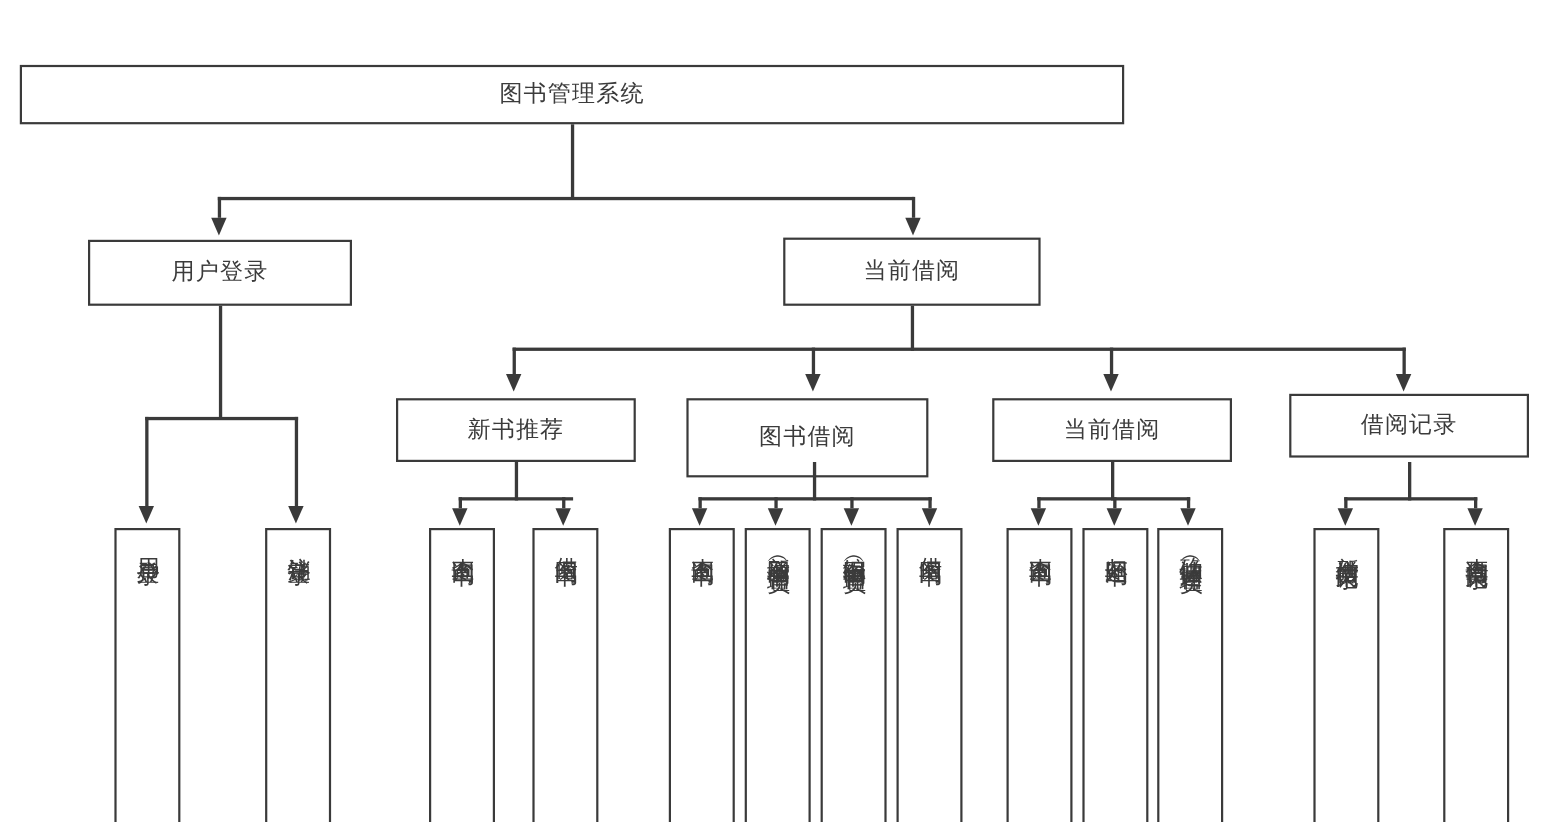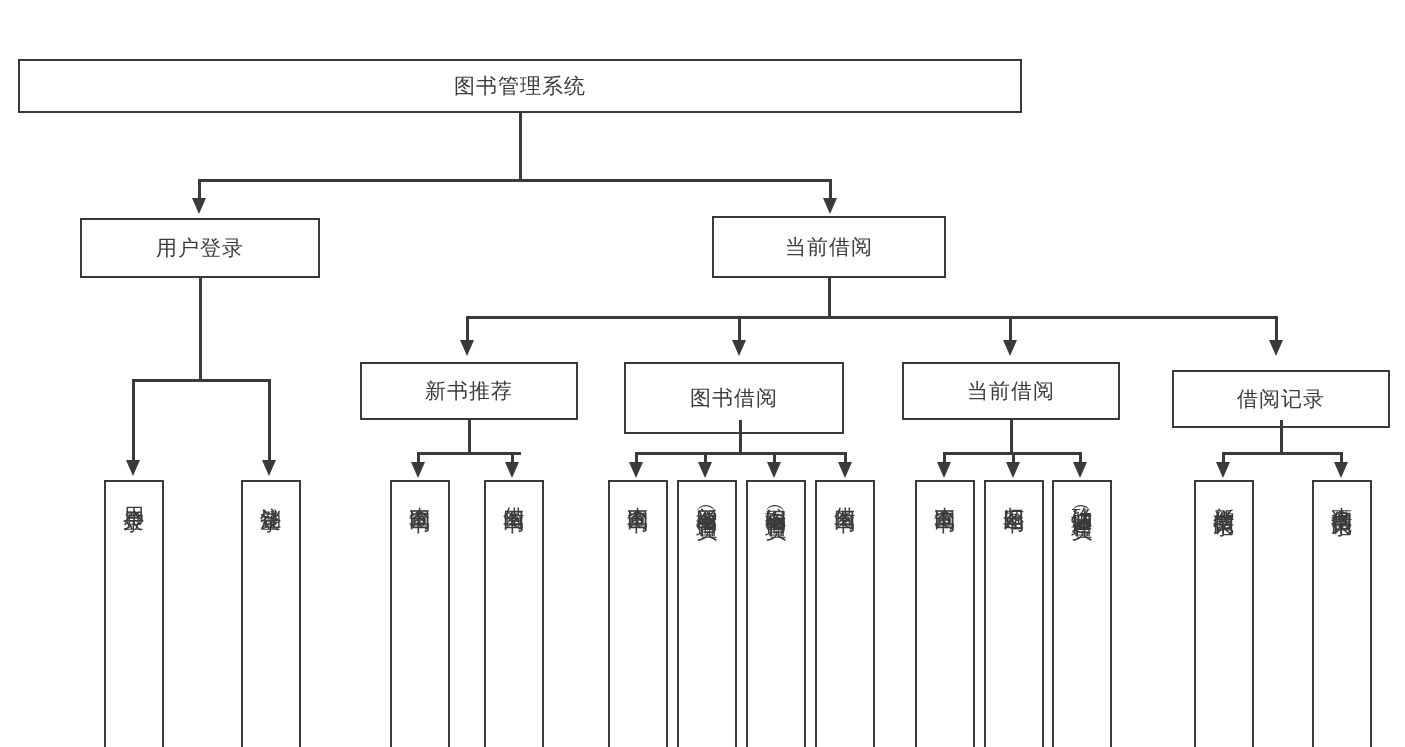--- a/index.html
+++ b/index.html
@@ -135,21 +135,21 @@
 
   <div class="node horizontal" style="left:360px; top:316px; width:218px; height:58px;">
     <span class="label">新书推荐</span>
   </div>
   <div class="node horizontal" style="left:624px; top:316px; width:220px; height:72px;">
     <span class="label">图书借阅</span>
   </div>
   <div class="node horizontal" style="left:902px; top:316px; width:218px; height:58px;">
     <span class="label">当前借阅</span>
   </div>
-  <div class="node horizontal" style="left:1172px; top:324px; width:218px; height:58px;">
+  <div class="node horizontal" style="left:1172px; top:312px; width:218px; height:58px;">
     <span class="label">借阅记录</span>
   </div>
 
   <div class="vline" style="left:468px; top:374px; height:35px;"></div>
   <div class="hline" style="left:417px; top:406px; width:104px;"></div>
   <div class="vline" style="left:417px; top:406px; height:10px;"></div>
   <div class="arrow" style="left:411px; top:416px;"></div>
   <div class="vline" style="left:511px; top:406px; height:10px;"></div>
   <div class="arrow" style="left:505px; top:416px;"></div>
 

